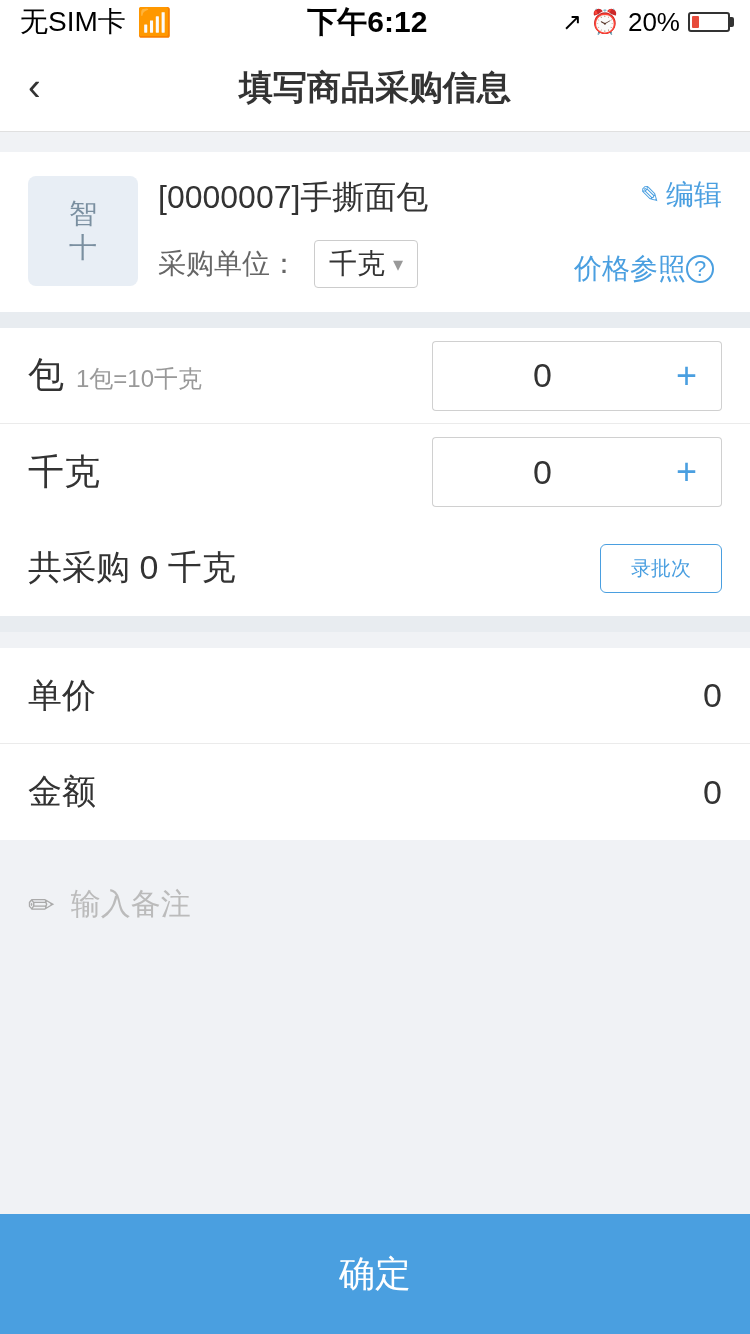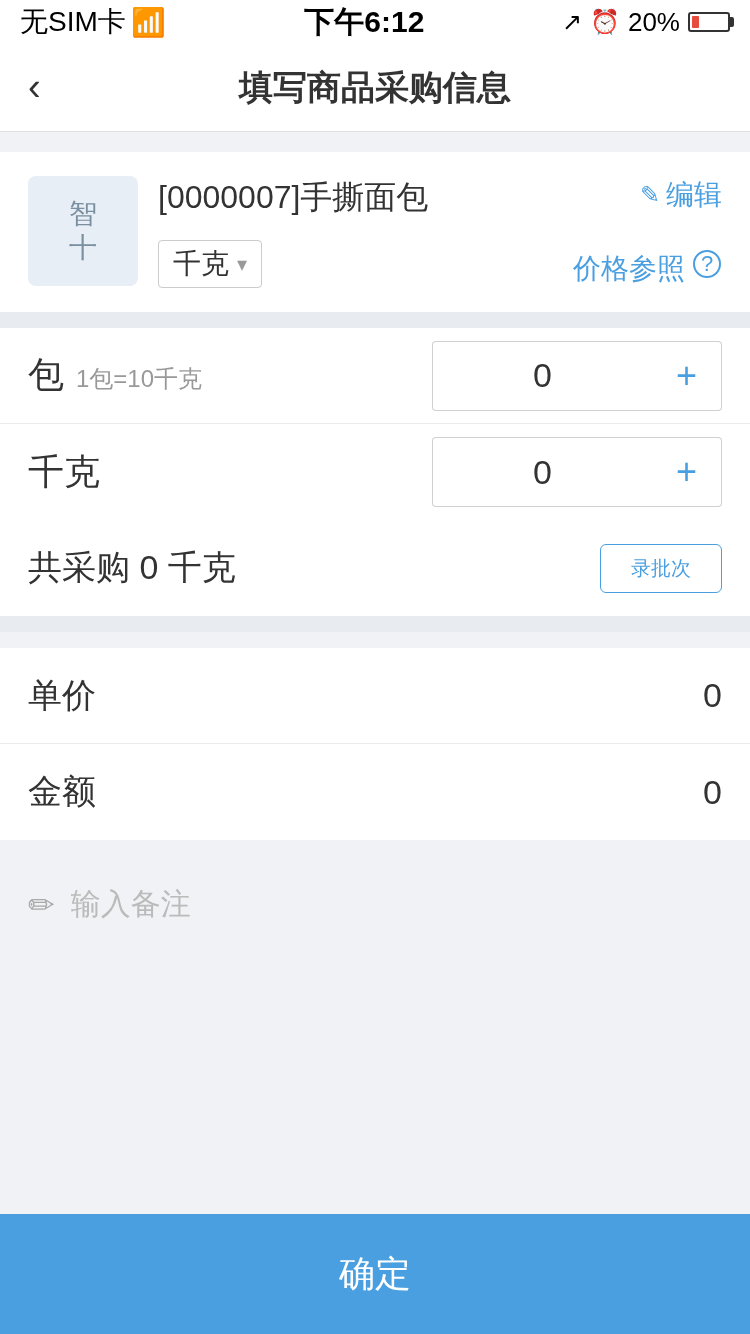--- a/index.html
+++ b/index.html
@@ -18,21 +18,21 @@
       width: 750px;
       height: 44px;
       background: #fff;
       display: flex;
       align-items: center;
       justify-content: space-between;
       padding: 0 20px;
       font-size: 28px;
       color: #000;
     }
-    .status-left { display: flex; align-items: center; gap: 6px; }
+    .status-left { display: flex; align-items: center; gap: 12px; }
     .status-right { display: flex; align-items: center; gap: 8px; font-size: 26px; }
     .battery-icon {
       width: 42px; height: 20px;
       border: 2px solid #333;
       border-radius: 3px;
       position: relative;
       display: inline-flex;
       align-items: center;
       padding: 2px;
     }
@@ -136,26 +136,25 @@
       right: 28px;
       color: #4a9fe0;
       font-size: 28px;
       display: flex;
       align-items: center;
       gap: 6px;
     }
     .price-ref {
       position: absolute;
       bottom: 24px;
-      right: 29px;
+      right: 36px;
       color: #4a9fe0;
       font-size: 28px;
       display: flex;
-      align-items: flex-start;
-      gap: 8px;
+      align-items: center;
     }
     .price-ref-icon {
       width: 28px;
       height: 28px;
       border: 2px solid #4a9fe0;
       border-radius: 50%;
       display: flex;
       align-items: center;
       justify-content: center;
       font-size: 22px;
@@ -348,20 +347,21 @@
     <div class="product-image-logo">
       <div>智</div>
       <div>十</div>
     </div>
   </div>
   <div class="product-info">
     <div class="product-name">
       <span>[0000007]</span><span>手撕面包</span>
     </div>
     <div class="product-unit-row">
+      <span class="unit-label">采购单位：</span>
       <div class="unit-select">
         <span>千克</span>
         <span class="unit-chevron">▾</span>
       </div>
     </div>
   </div>
   <div class="edit-link">
     <span style="font-size:24px;">✎</span>
     <span>编辑</span>
   </div>

